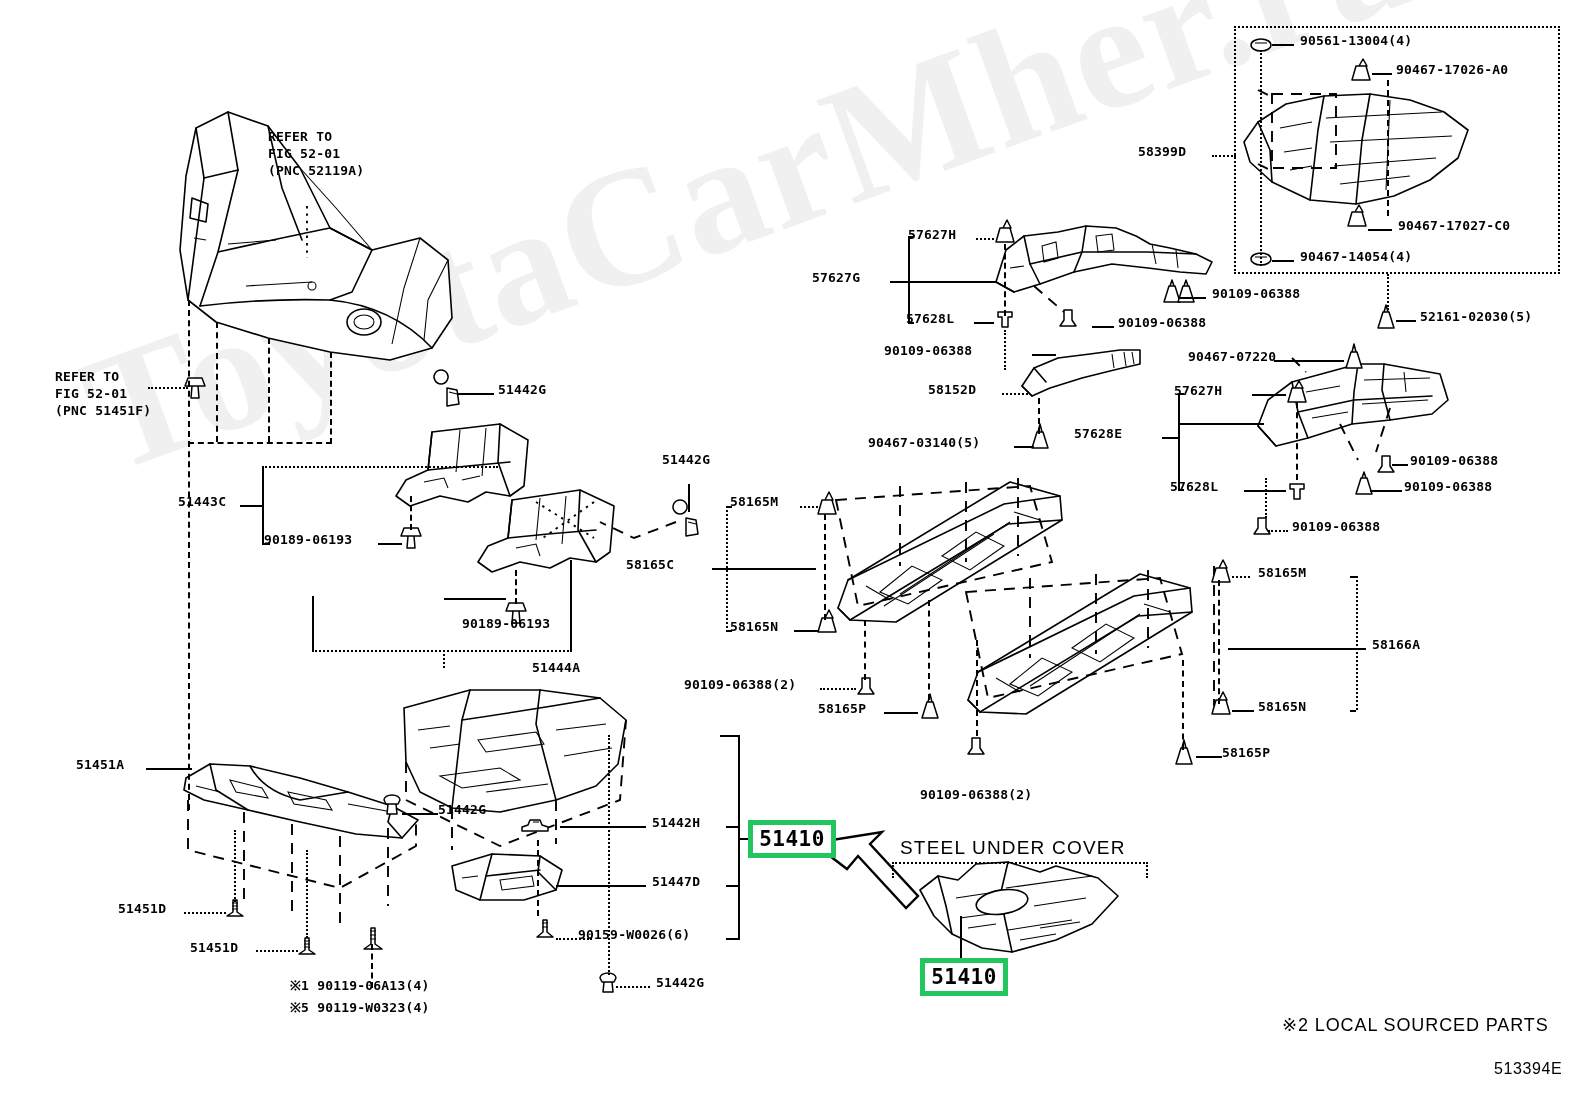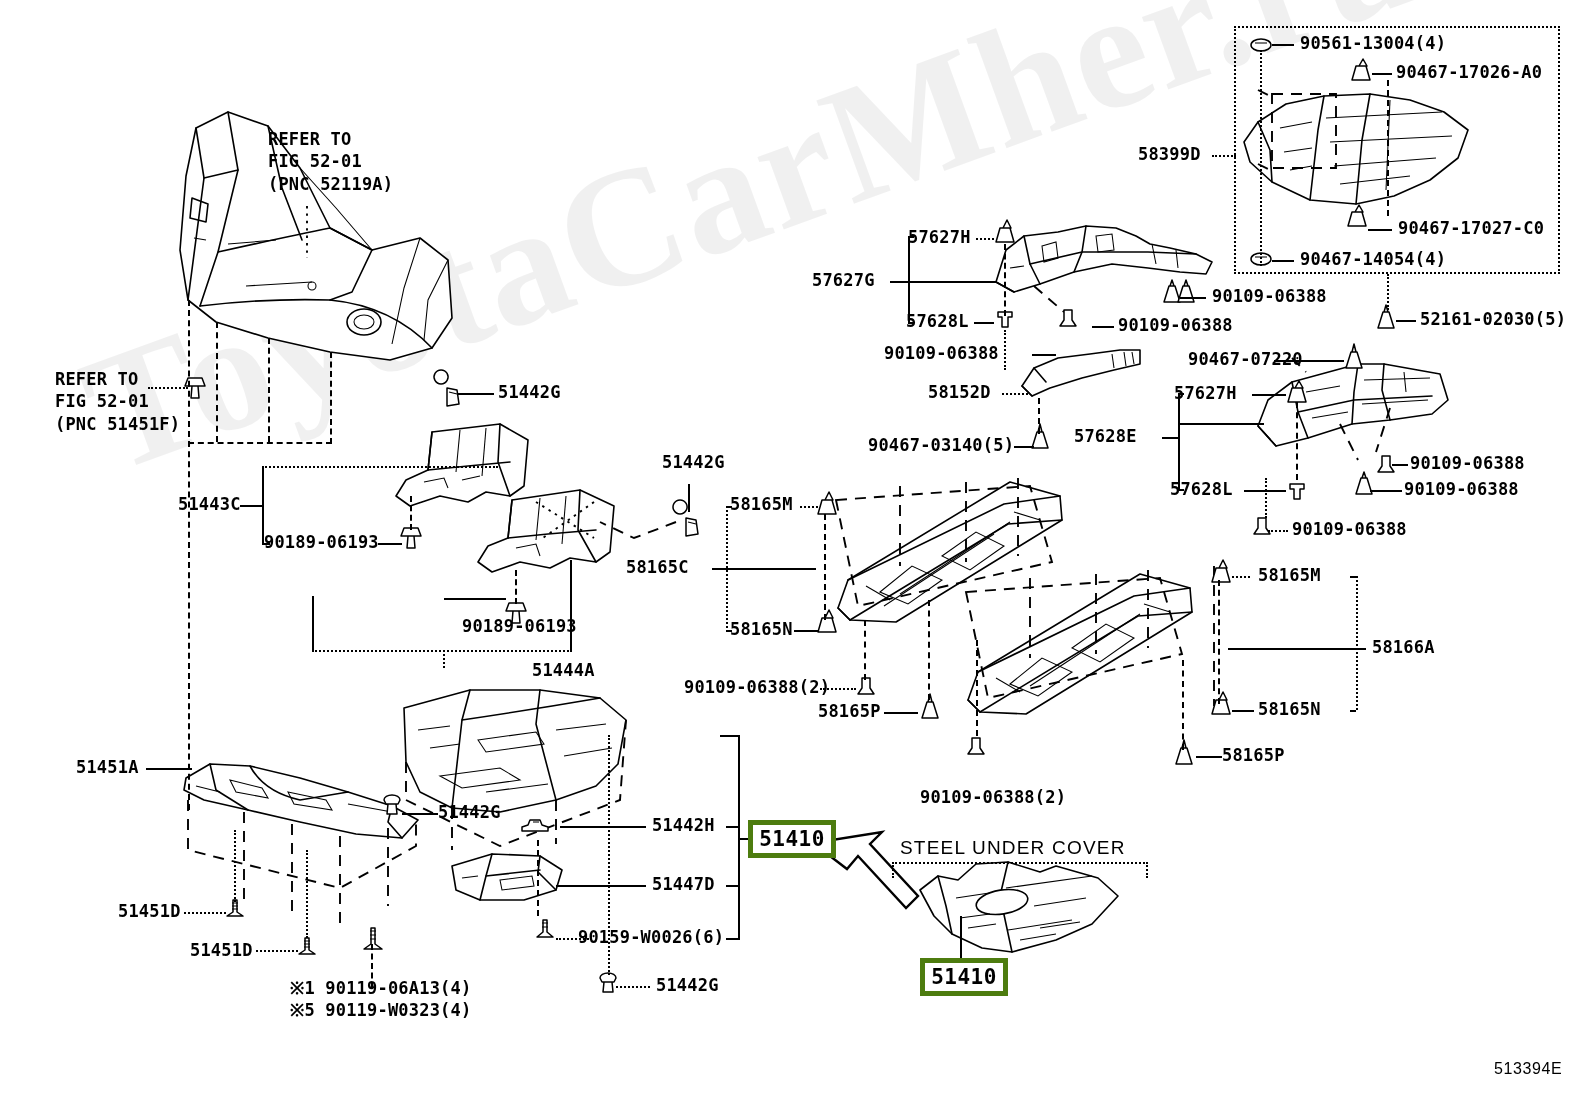--- a/index.html
+++ b/index.html
@@ -10,34 +10,34 @@
   
   .wm{position:absolute;left:60px;top:330px;width:1480px;
       font-family:"Liberation Serif","DejaVu Serif",serif;
       font-size:168px;font-weight:700;color:#000;opacity:.055;
       transform:rotate(-20deg);transform-origin:0 0;white-space:nowrap;
       letter-spacing:2px;pointer-events:none;user-select:none;}
 
   
   .lbl{position:absolute;white-space:nowrap;
        font-family:"DejaVu Sans Mono","Liberation Mono",monospace;
-       font-size:17px;font-weight:700;letter-spacing:.2px;line-height:1.28;}
+       font-size:13px;font-weight:700;letter-spacing:.2px;line-height:1.28;}
   .lbl.multi{line-height:1.32;}
 
   
   .cap{position:absolute;white-space:nowrap;
        font-family:"Liberation Sans","DejaVu Sans",sans-serif;
        font-size:19px;font-weight:400;letter-spacing:1.2px;}
   .cap.legend{font-size:18px;letter-spacing:.9px;line-height:1.55;}
   .figcode{position:absolute;white-space:nowrap;
        font-family:"Liberation Sans","DejaVu Sans",sans-serif;
        font-size:16px;letter-spacing:.6px;}
 
   
-  .hl{position:absolute;border:5px solid #4d7c0f;background:#fff;
+  .hl{position:absolute;border:5px solid #22c55e;background:#fff;
       display:flex;align-items:center;justify-content:center;
       font-family:"DejaVu Sans Mono","Liberation Mono",monospace;
       font-size:21px;font-weight:700;letter-spacing:.5px;box-sizing:border-box;}
 
   
   .ln{position:absolute;background:#000;}
   .hln{height:1.9px;}
   .vln{width:1.9px;}
   .dotln{position:absolute;height:0;border-top:2px dotted #000;}
   .dotvln{position:absolute;width:0;border-left:2px dotted #000;}
@@ -615,15 +615,16 @@
   <div class="lbl" style="left:1074px;top:426px;">57628E</div>
   <div class="lbl" style="left:1170px;top:479px;">57628L</div>
   <div class="lbl" style="left:1410px;top:453px;">90109-06388</div>
   <div class="lbl" style="left:1404px;top:479px;">90109-06388</div>
   <div class="lbl" style="left:1292px;top:519px;">90109-06388</div>
 
   <div class="hl" style="left:748px;top:820px;width:88px;height:38px;">51410</div>
   <div class="hl" style="left:920px;top:958px;width:88px;height:38px;">51410</div>
 
   <div class="cap" style="left:900px;top:837px;">STEEL UNDER COVER</div>
+  <div class="cap legend" style="left:1282px;top:1012px;">※2  LOCAL SOURCED PARTS</div>
   <div class="figcode" style="left:1494px;top:1060px;">513394E</div>
 
 </div>
 
 </body></html>

